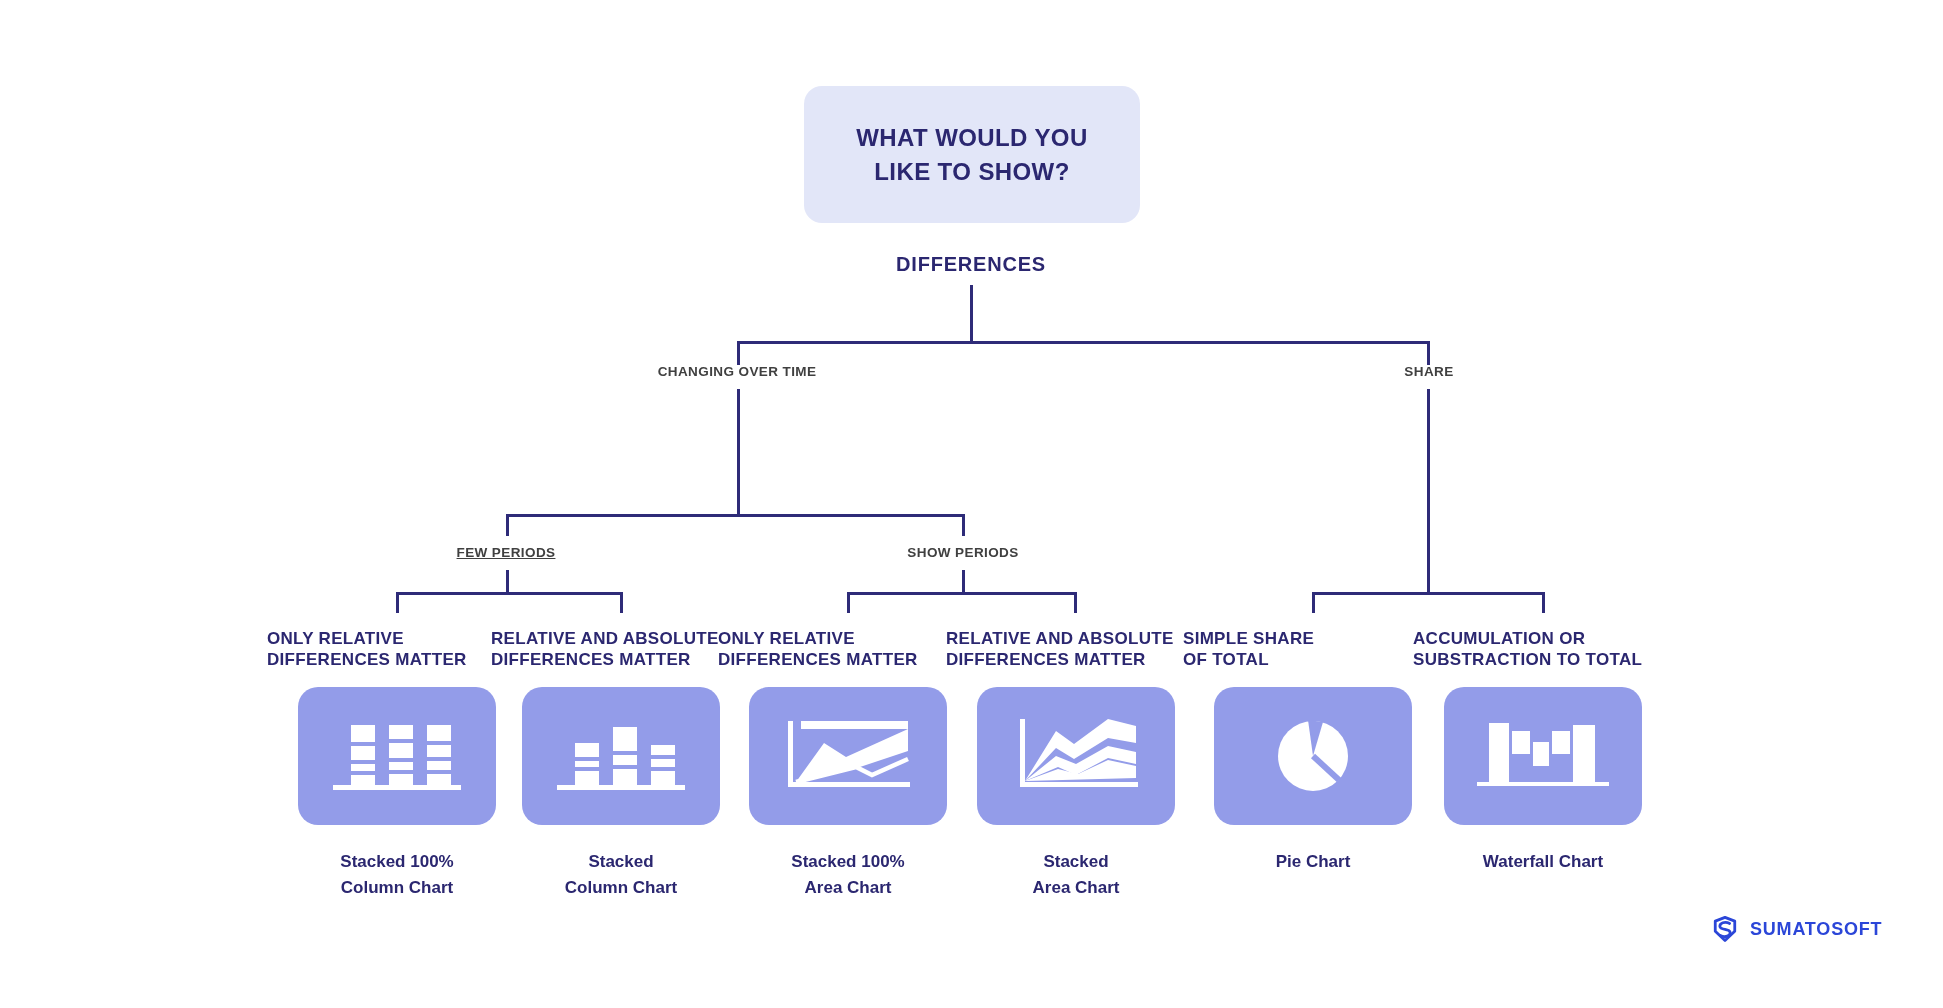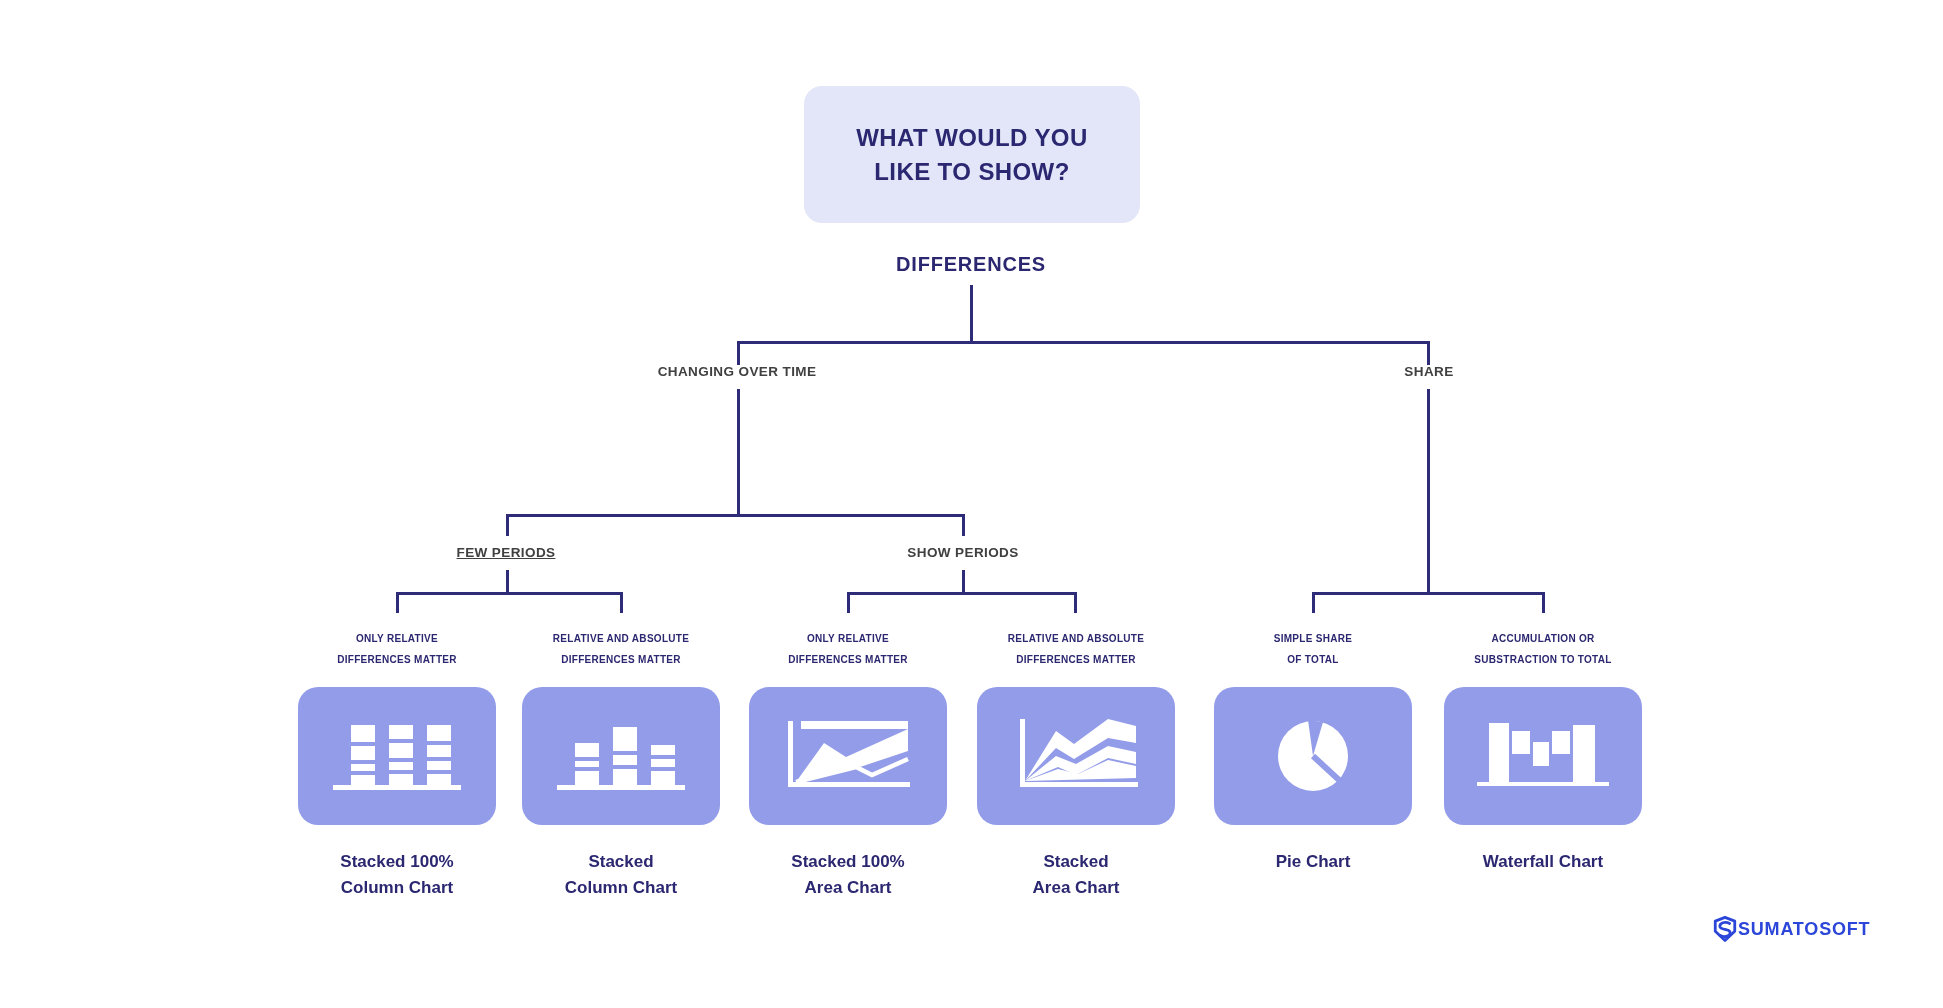--- a/index.html
+++ b/index.html
@@ -24,35 +24,35 @@
   
   .node-label{
     position:absolute;width:300px;text-align:center;color:#404040;
     font-weight:bold;font-size:13.5px;letter-spacing:.4px;line-height:17px;
   }
   
   .ln{position:absolute;background:#2E2B78;}
   
   .leaf{position:absolute;top:628px;width:260px;}
   .leaf .cond{
-    min-height:42px;text-align:center;color:#2B2770;font-weight:bold;
-    font-size:10px;line-height:21px;letter-spacing:.3px;
+    min-height:42px;color:#2B2770;font-weight:bold;
+    font-size:17px;line-height:21px;letter-spacing:.3px;
   }
   .leaf .card{
     margin:17px auto 0;width:198px;height:138px;background:#939CE9;border-radius:20px;
     display:flex;align-items:center;justify-content:center;
   }
   .leaf .card svg{display:block;}
   .leaf .chart-name{
     margin-top:24px;text-align:center;color:#2B2770;font-weight:bold;
     font-size:17px;line-height:26px;
   }
   
   .logo{
-    position:absolute;left:1712px;top:915px;display:flex;align-items:center;gap:0;
+    position:absolute;left:1712px;top:915px;display:flex;align-items:center;gap:12px;
   }
   .logo .word{
     color:#2B46D8;font-weight:bold;font-size:18px;letter-spacing:.8px;
   }
 </style>
 </head>
 <body>
 
 <div class="canvas">
 

